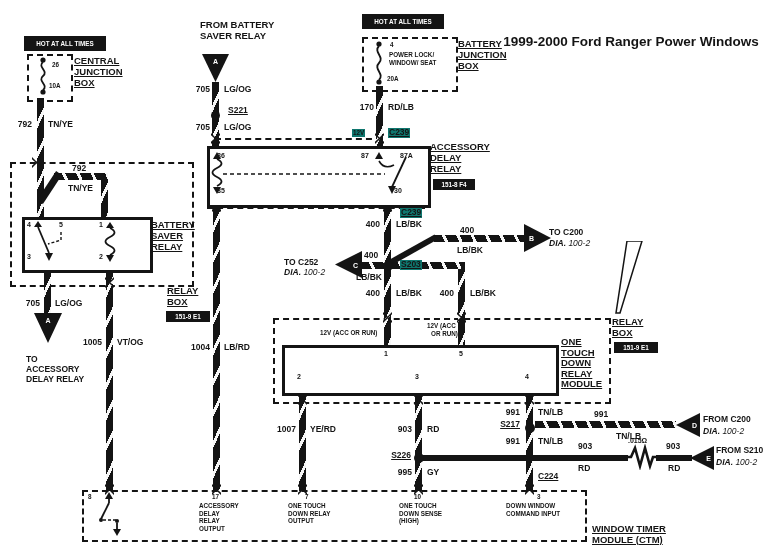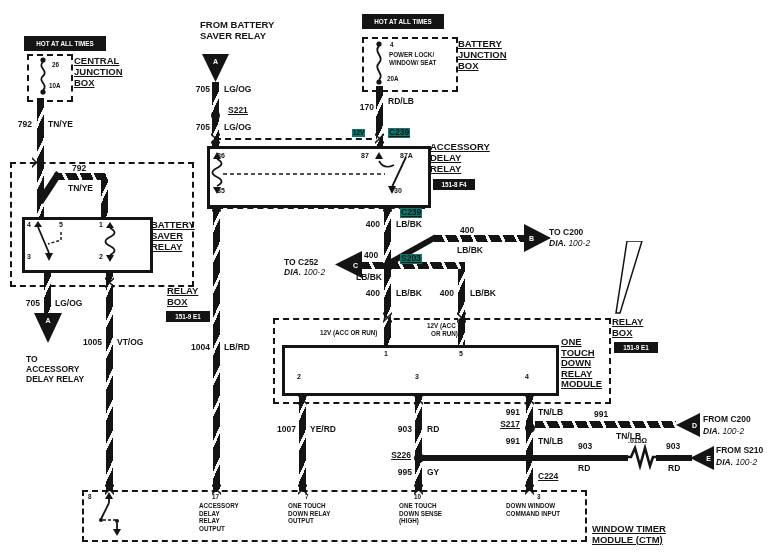--- a/index.html
+++ b/index.html
@@ -123,21 +123,21 @@
   <span class="abs t6" style="left:390px;top:41px">4</span>
   <span class="abs t6" style="left:389px;top:51px">POWER LOCK/</span>
   <span class="abs t6" style="left:389px;top:59px">WINDOW/ SEAT</span>
   <span class="abs t6" style="left:387px;top:75px">20A</span>
   <div class="abs t9 lines" style="left:458px;top:38px">
     <span class="u">BATTERY</span>
     <span class="u">JUNCTION</span>
     <span class="u">BOX</span>
   </div>
   <span class="abs t8 tr" style="left:350px;top:103px;width:24px">170</span>
-  <span class="abs t8" style="left:388px;top:97px">RD/LB</span>
+  <span class="abs t8" style="left:388px;top:103px">RD/LB</span>
   <span class="abs t6 wbg" style="left:352px;top:129px">12V</span>
   <span class="abs t8 u wbg" style="left:388px;top:128px">C239</span>
 
   <div class="abs t9 lines" style="left:200px;top:19px">
     <span>FROM BATTERY</span>
     <span>SAVER RELAY</span>
   </div>
   <div class="abs tri td" style="left:202px;top:54px;width:27px;height:28px">
     <span class="tlet" style="left:50%;top:4px;transform:translateX(-50%)">A</span>
   </div>
@@ -209,21 +209,21 @@
     <span class="u">ACCESSORY</span>
     <span class="u">DELAY</span>
     <span class="u">RELAY</span>
   </div>
   <div class="abs bk t6" style="left:433px;top:179px;width:42px;height:11px;line-height:11px">151-8 F4</div>
   <span class="abs t8 u wbg" style="left:400px;top:208px">C239</span>
   <span class="abs t8 tr" style="left:358px;top:220px;width:22px">400</span>
   <span class="abs t8" style="left:396px;top:220px">LB/BK</span>
 
   <div class="abs dot" style="left:383px;top:261px;width:10px;height:10px"></div>
-  <span class="abs t8 u wbg" style="left:400px;top:254px">S203</span>
+  <span class="abs t8 u wbg" style="left:400px;top:260px">S203</span>
   <div class="abs tri tp-l" style="left:335px;top:251px;width:27px;height:27px">
     <span class="tlet" style="right:4px;top:50%;transform:translateY(-50%)">C</span>
   </div>
   <span class="abs t8" style="left:364px;top:251px">400</span>
   <span class="abs t8" style="left:356px;top:273px">LB/BK</span>
   <span class="abs t8" style="left:284px;top:258px">TO C252</span>
   <span class="abs t8 it" style="left:284px;top:268px"><span>DIA.</span> <span style="font-weight:normal">100-2</span></span>
 
   <div class="abs tri tp-r" style="left:524px;top:224px;width:27px;height:28px">
     <span class="tlet" style="left:5px;top:50%;transform:translateY(-50%)">B</span>
@@ -335,14 +335,15 @@
   <span class="abs t6" style="left:537px;top:493px">3</span>
   <div class="abs t6 lines" style="left:506px;top:502px">
     <span>DOWN WINDOW</span>
     <span>COMMAND INPUT</span>
   </div>
   <div class="abs t9 lines" style="left:592px;top:524px;line-height:10.5px">
     <span class="u">WINDOW TIMER</span>
     <span class="u">MODULE (CTM)</span>
   </div>
 
+  <div class="abs t13" style="left:500px;top:34px;width:262px;text-align:center">1999-2000 Ford Ranger Power Windows</div>
 
 </div>
 
 </body></html>

